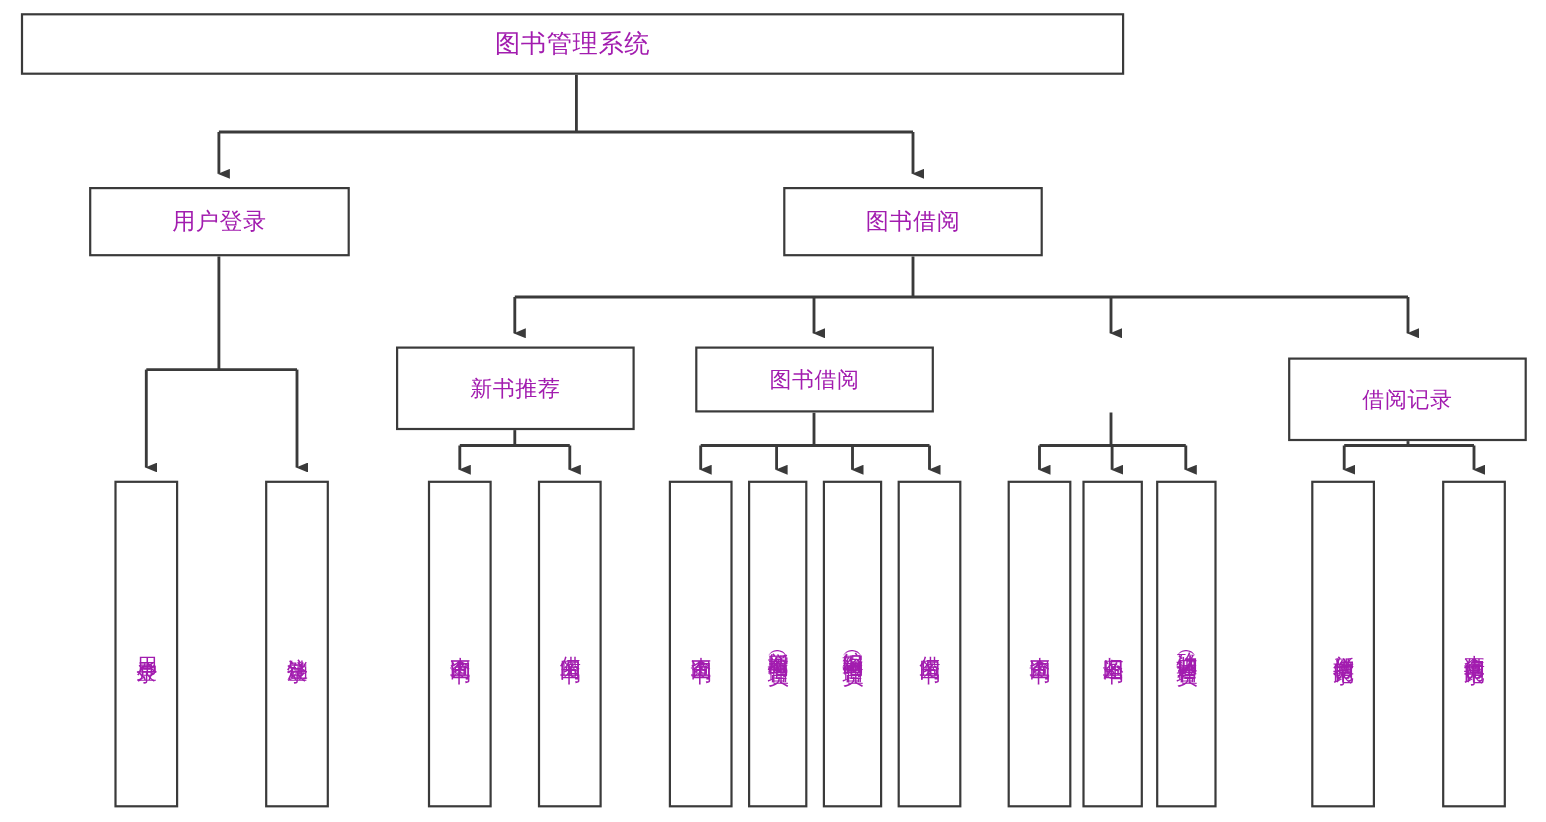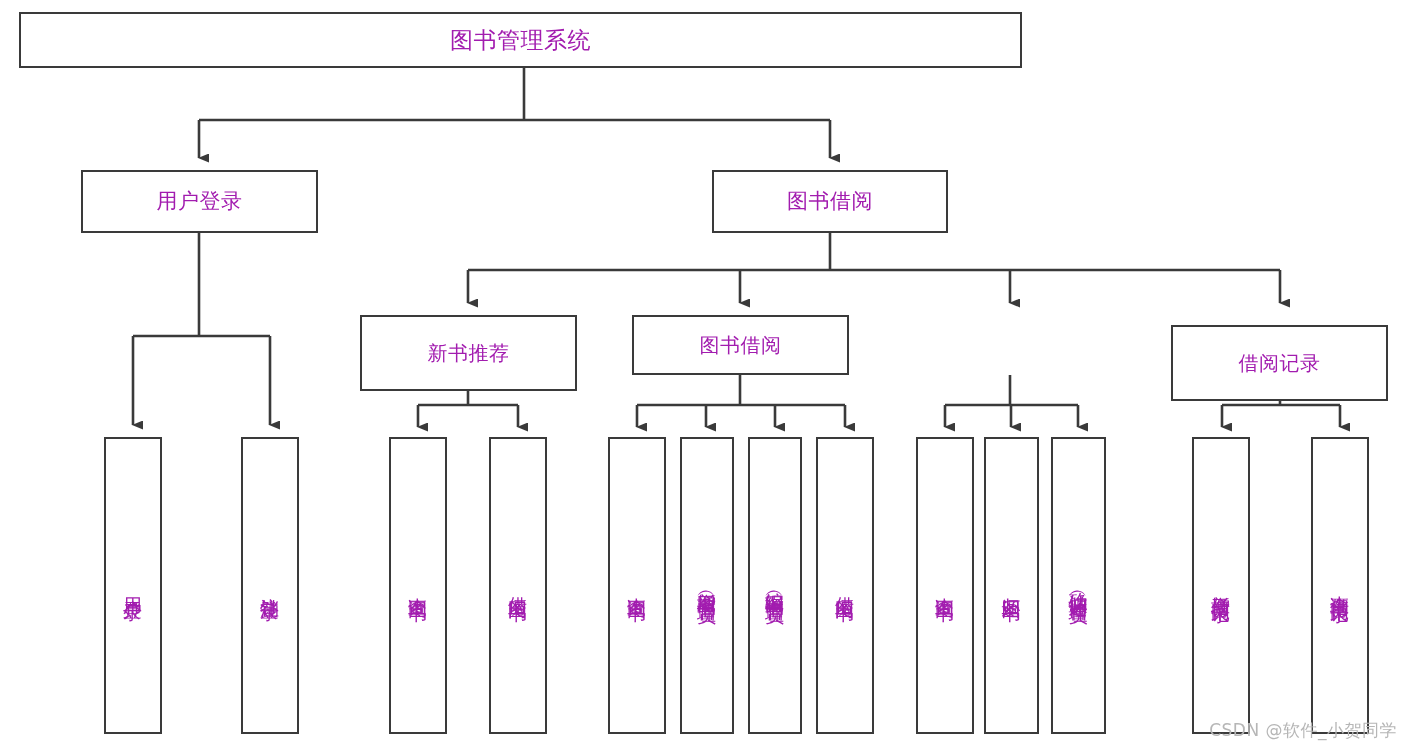--- a/index.html
+++ b/index.html
@@ -190,15 +190,14 @@
     <span class="node-label">确认归还（管理员）</span>
   </div>
 
   <div class="node-box node-leaf" style="left:1192px; top:437px; width:58px; height:297px;">
     <span class="node-label">新增借阅记录</span>
   </div>
   <div class="node-box node-leaf" style="left:1311px; top:437px; width:58px; height:297px;">
     <span class="node-label">查询借阅记录</span>
   </div>
 
-  <div id="watermark">CSDN @软件_小贺同学</div>
 
 </div>
 
 </body></html>

